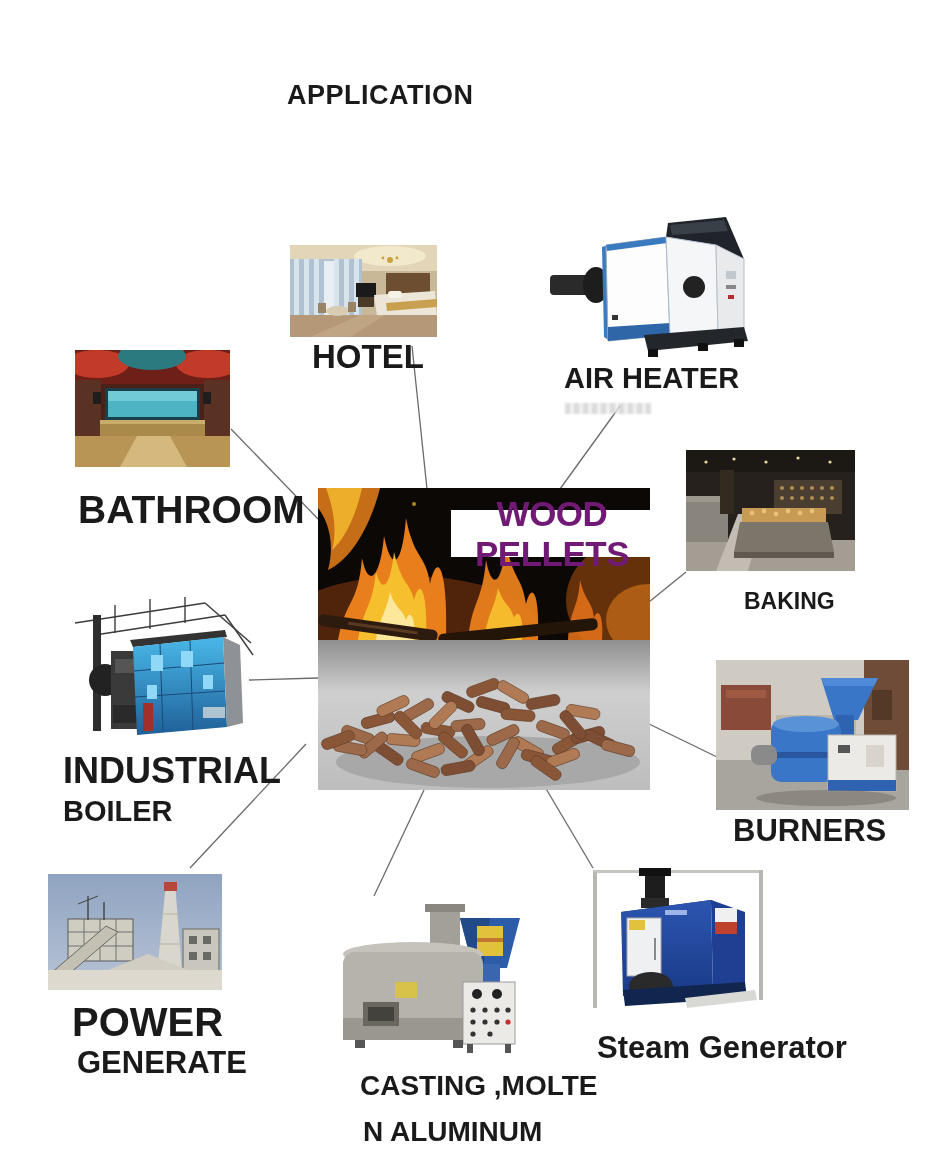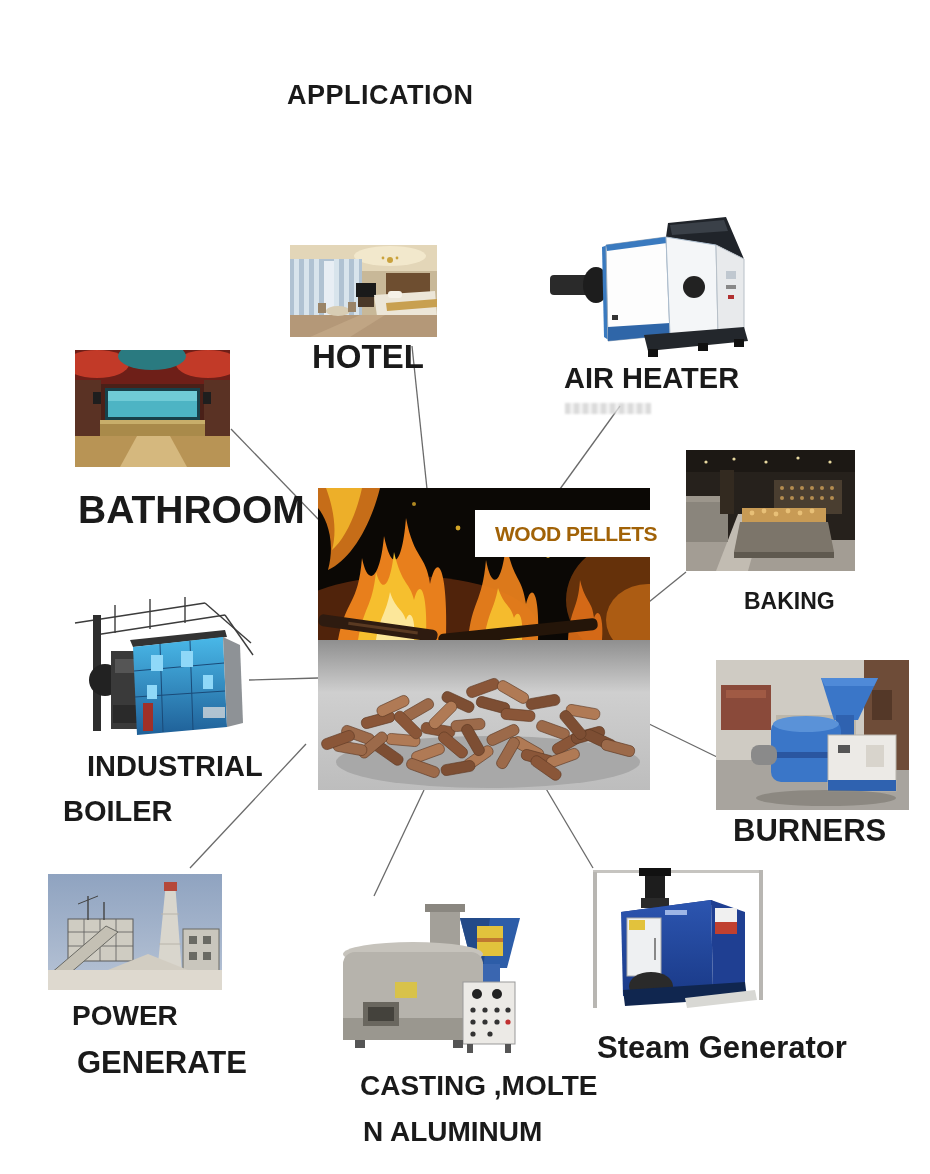--- a/index.html
+++ b/index.html
@@ -2,23 +2,23 @@
 <html><head>
 <meta charset="utf-8">
 <style>
   html,body{margin:0;padding:0;background:#ffffff;}
   #page{position:relative;width:930px;height:1174px;background:#ffffff;overflow:hidden;
         font-family:"Liberation Sans",sans-serif;text-align:center;}
   .label{position:absolute;font-weight:700;color:#1a1a1a;white-space:nowrap;
          font-family:"Liberation Sans",sans-serif;z-index:3;}
   .img{position:absolute;z-index:2;line-height:0;}
   #connectors{position:absolute;left:0;top:0;z-index:1;}
-  #wood-pellets-box{position:absolute;left:475px;top:510px;width:202px;height:47px;
+  #wood-pellets-box{position:absolute;left:451px;top:510px;width:202px;height:47px;
         background:#ffffff;z-index:4;display:flex;align-items:center;justify-content:center;
-        font-weight:700;font-size:21px;color:#a16207;letter-spacing:-0.5px;}
+        font-weight:700;font-size:35px;color:#701a75;letter-spacing:-0.5px;}
   #watermark{position:absolute;left:565px;top:403px;width:86px;height:11px;z-index:2;
         background:repeating-linear-gradient(90deg,#cfcfcf 0 5px,#ececec 5px 9px);
         filter:blur(1px);opacity:.75;}
 </style>
 </head>
 <body>
 
 <div id="page">
 
   <svg id="connectors" width="930" height="1174">
@@ -270,21 +270,21 @@
       </g>
       <rect x="96" y="70" width="12" height="16" fill="#8fd8f8"></rect>
       <rect x="126" y="66" width="12" height="16" fill="#8fd8f8"></rect>
       <rect x="148" y="90" width="10" height="14" fill="#8fd8f8"></rect>
       <rect x="92" y="100" width="10" height="14" fill="#8fd8f8"></rect>
       <polygon points="168,52 185,60 188,138 172,142" fill="#8e9296"></polygon>
       <rect x="88" y="118" width="10" height="28" fill="#a03028"></rect>
       <rect x="148" y="122" width="22" height="11" fill="#ddd" opacity=".75"></rect>
     </svg>
   </div>
-  <div class="label" style="left:63px;top:750px;font-size:29px;margin-left:24px;">INDUSTRIAL</div>
+  <div class="label" style="left:63px;top:750px;font-size:36px;">INDUSTRIAL</div>
   <div class="label" style="left:63px;top:795px;font-size:29px;">BOILER</div>
 
   <div class="img" style="left:716px;top:660px;">
     <svg width="193" height="150">
       <rect width="193" height="150" fill="#cfcbc3"></rect>
       <rect x="0" y="100" width="193" height="50" fill="#a8a49e"></rect>
       <rect x="5" y="25" width="50" height="45" fill="#8a4a3a"></rect>
       <rect x="10" y="30" width="40" height="8" fill="#a05a44"></rect>
       <rect x="148" y="0" width="45" height="110" fill="#6e4c38"></rect>
       <rect x="156" y="30" width="20" height="30" fill="#543828"></rect>
@@ -332,21 +332,21 @@
       <polygon points="2,100 58,52 70,58 14,106" fill="#c4c0b4" stroke="#6a6a64" stroke-width="1"></polygon>
       <rect x="135" y="55" width="36" height="45" fill="#c9c6bd" stroke="#6a6a64"></rect>
       <rect x="141" y="62" width="8" height="8" fill="#6a6a64"></rect>
         <rect x="155" y="62" width="8" height="8" fill="#6a6a64"></rect>
       <rect x="141" y="78" width="8" height="8" fill="#6a6a64"></rect>
         <rect x="155" y="78" width="8" height="8" fill="#6a6a64"></rect>
       <rect x="0" y="96" width="174" height="20" fill="#ded9cf"></rect>
       <polygon points="60,96 100,80 140,96" fill="#d2cdc2"></polygon>
     </svg>
   </div>
-  <div class="label" style="left:72px;top:1000px;font-size:28px;">POWER</div>
+  <div class="label" style="left:72px;top:1000px;font-size:40px;">POWER</div>
   <div class="label" style="left:77px;top:1045px;font-size:31px;">GENERATE</div>
 
   <div class="img" style="left:335px;top:890px;">
     <svg width="185" height="165">
       <rect x="95" y="18" width="30" height="60" fill="#a3a099"></rect>
       <rect x="90" y="14" width="40" height="8" fill="#8a8780"></rect>
       <polygon points="125,28 185,28 172,78 138,78" fill="#2d5da8"></polygon>
       <polygon points="125,28 155,28 148,78 138,78" fill="#234a88"></polygon>
       <rect x="142" y="36" width="26" height="30" fill="#e2c23c"></rect>
       <rect x="142" y="48" width="26" height="4" fill="#c07830"></rect>

